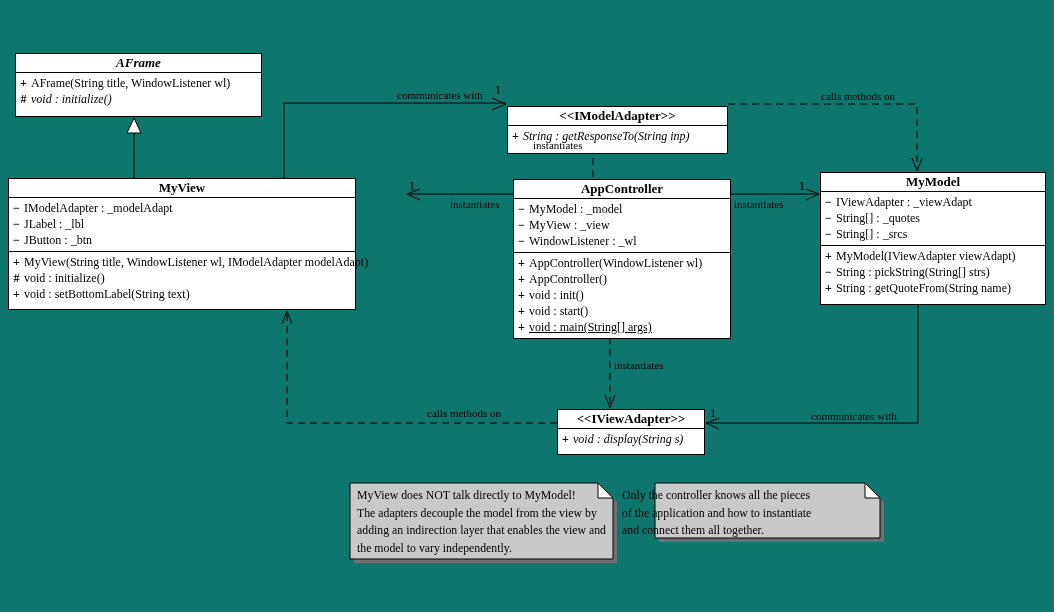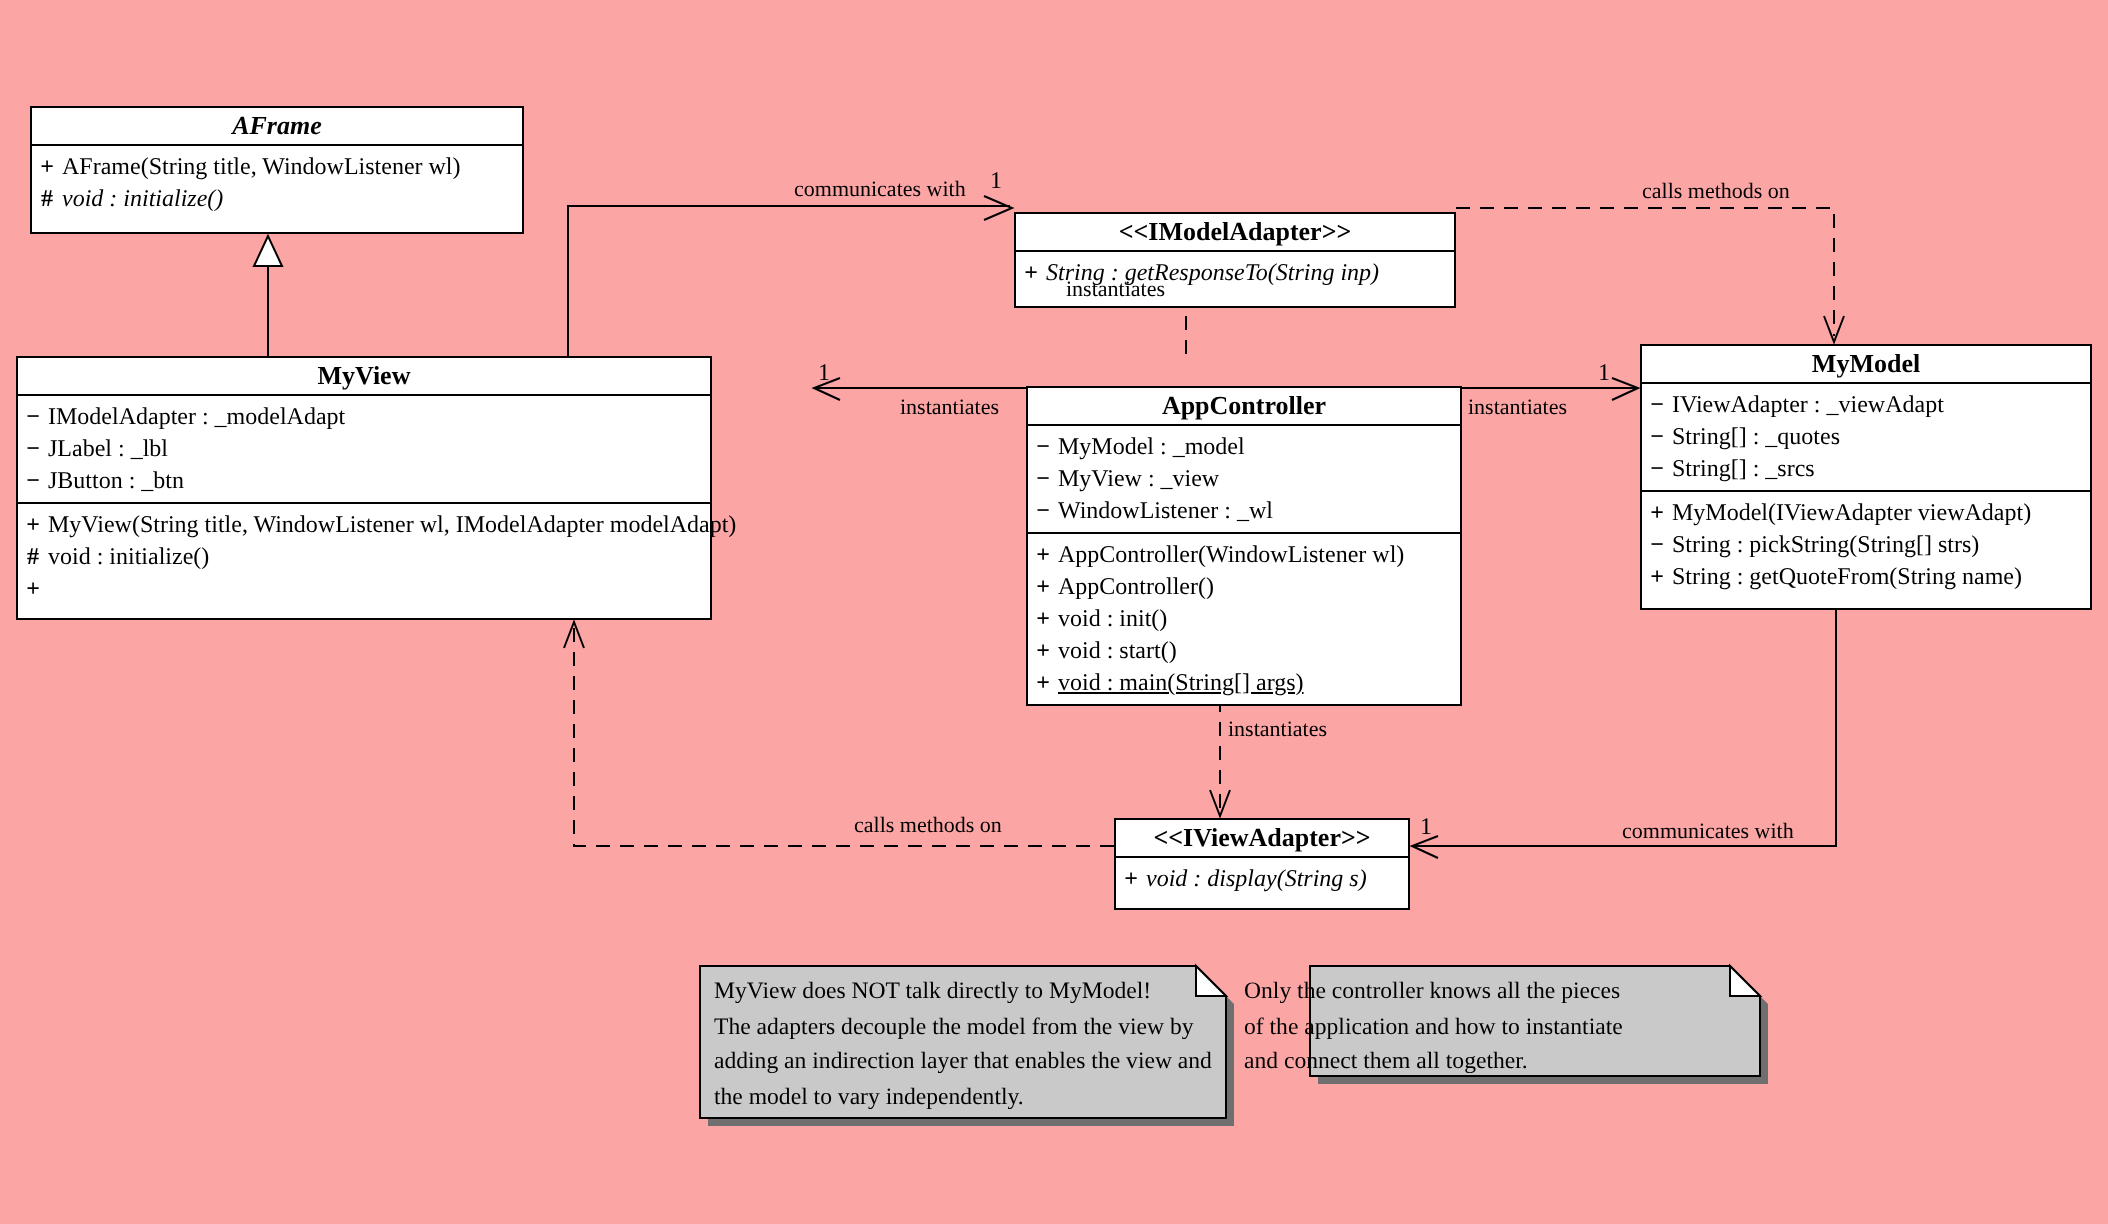--- a/index.html
+++ b/index.html
@@ -1,16 +1,16 @@
 <!DOCTYPE html>
 <html><head>
 <meta charset="utf-8">
 <style>
   html,body{margin:0;padding:0;background:#fff;}
-  #canvas{position:relative;width:1054px;height:612px;background:#fca5a5;overflow:hidden;
+  #canvas{position:relative;width:1054px;height:612px;background:#0f766e;overflow:hidden;
           font-family:"Liberation Serif", serif; color:#000;}
   #wires{position:absolute;left:0;top:0;width:1054px;height:612px;}
 
   .uml-class{position:absolute;background:#fff;border:1px solid #000;display:flex;flex-direction:column;box-sizing:border-box;}
   .uml-title{border-bottom:1px solid #000;text-align:center;font-weight:bold;font-size:13px;line-height:16px;padding:1px 3px;flex:none;}
   .uml-title.italic{font-style:italic;}
   .uml-attrs{border-bottom:1px solid #000;padding:2px 0 3px 0;flex:none;}
   .uml-methods{padding:2px 0 3px 0;flex:1;}
   .uml-row{display:flex;align-items:baseline;line-height:16px;font-size:12px;}
   .uml-vis{flex:none;width:15px;text-align:center;font-weight:bold;font-size:12px;}
@@ -102,35 +102,36 @@
       <div class="uml-row">
         <span class="uml-vis">+</span>
         <span class="uml-text">MyView(String title, WindowListener wl, IModelAdapter modelAdapt)</span>
       </div>
       <div class="uml-row">
         <span class="uml-vis">#</span>
         <span class="uml-text">void : initialize()</span>
       </div>
       <div class="uml-row">
         <span class="uml-vis">+</span>
+        <span class="uml-text">void : setBottomLabel(String text)</span>
       </div>
     </div>
   </div>
 
   <div class="uml-class" style="left:507px;top:80px;width:221px;height:48px;margin-top:26px;">
     <div class="uml-title">&lt;&lt;IModelAdapter&gt;&gt;</div>
     <div class="uml-methods">
       <div class="uml-row">
         <span class="uml-vis">+</span>
         <span class="uml-text italic">String : getResponseTo(String inp)</span>
       </div>
     </div>
   </div>
 
-  <div class="uml-class" style="left:513px;top:193px;width:218px;height:160px;">
+  <div class="uml-class" style="left:513px;top:179px;width:218px;height:160px;">
     <div class="uml-title">AppController</div>
     <div class="uml-attrs">
       <div class="uml-row">
         <span class="uml-vis">−</span>
         <span class="uml-text">MyModel : _model</span>
       </div>
       <div class="uml-row">
         <span class="uml-vis">−</span>
         <span class="uml-text">MyView : _view</span>
       </div>

